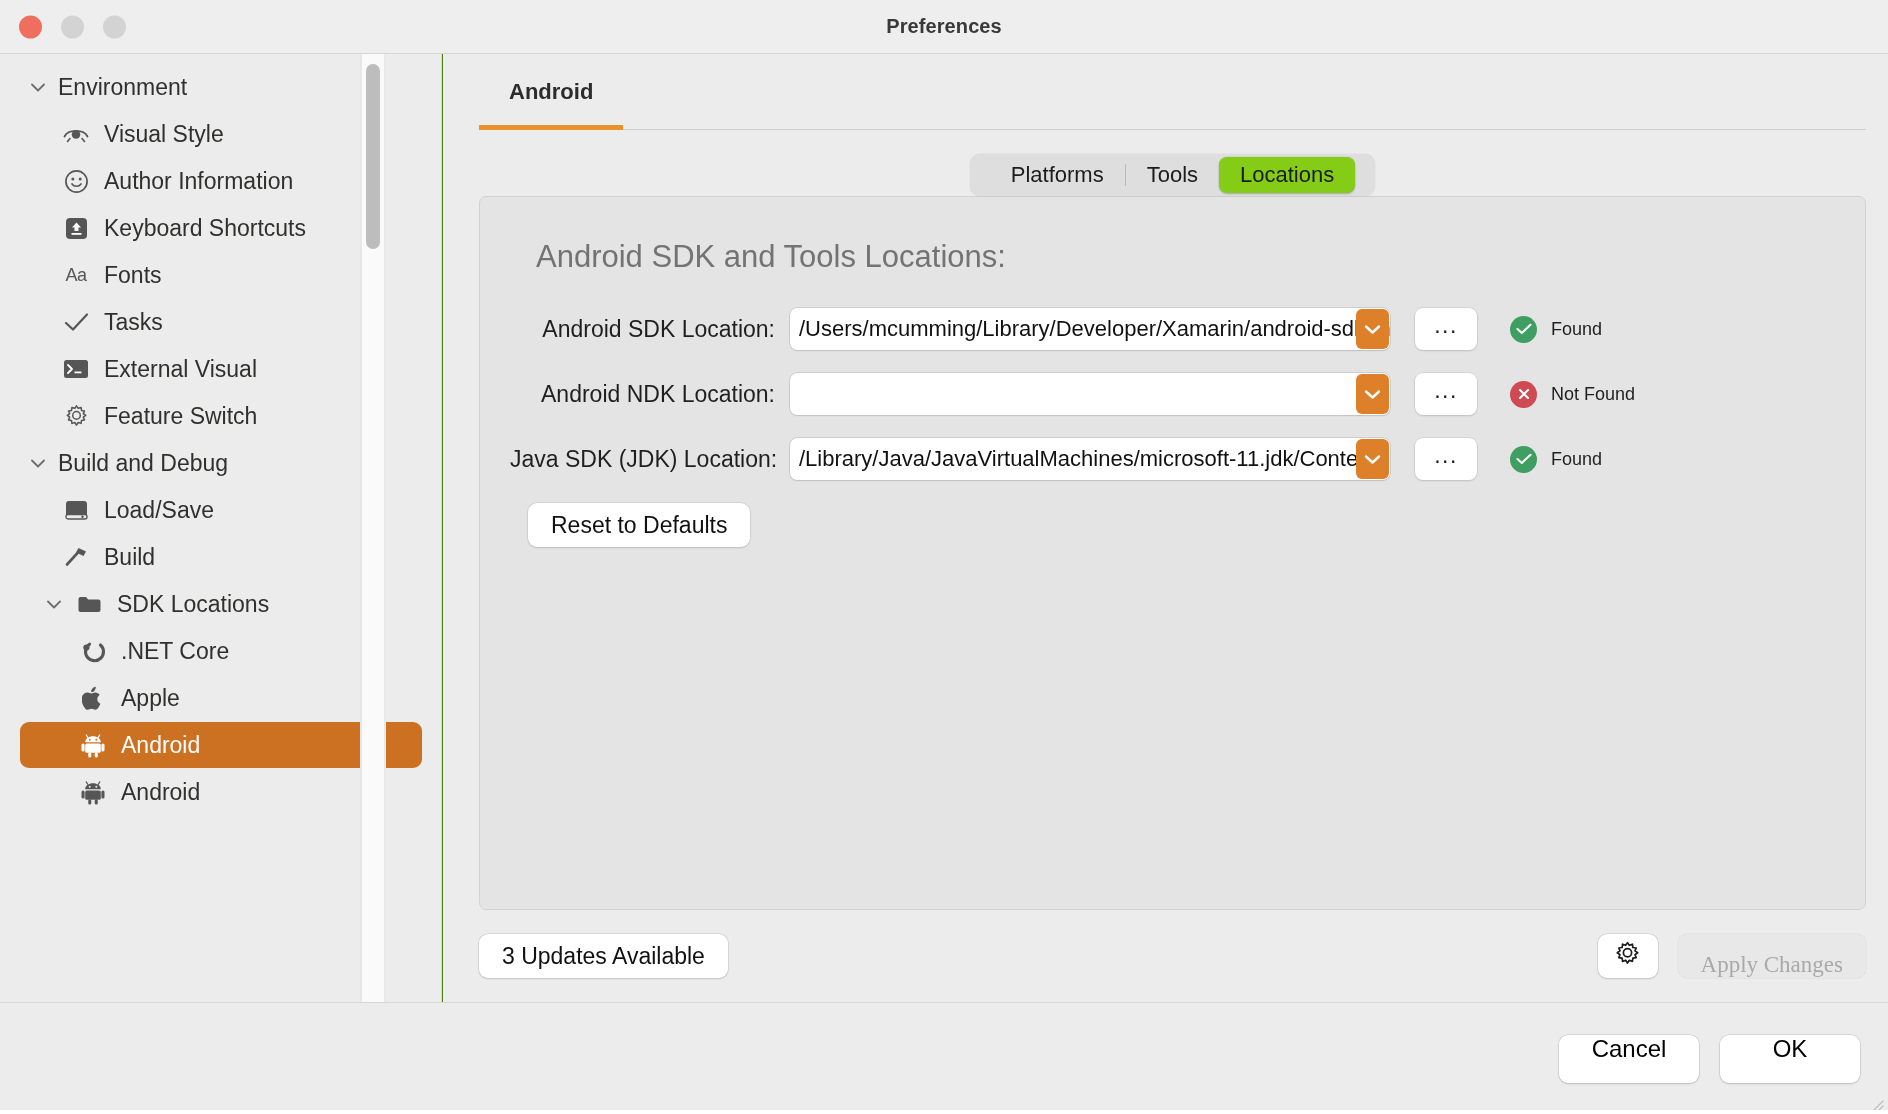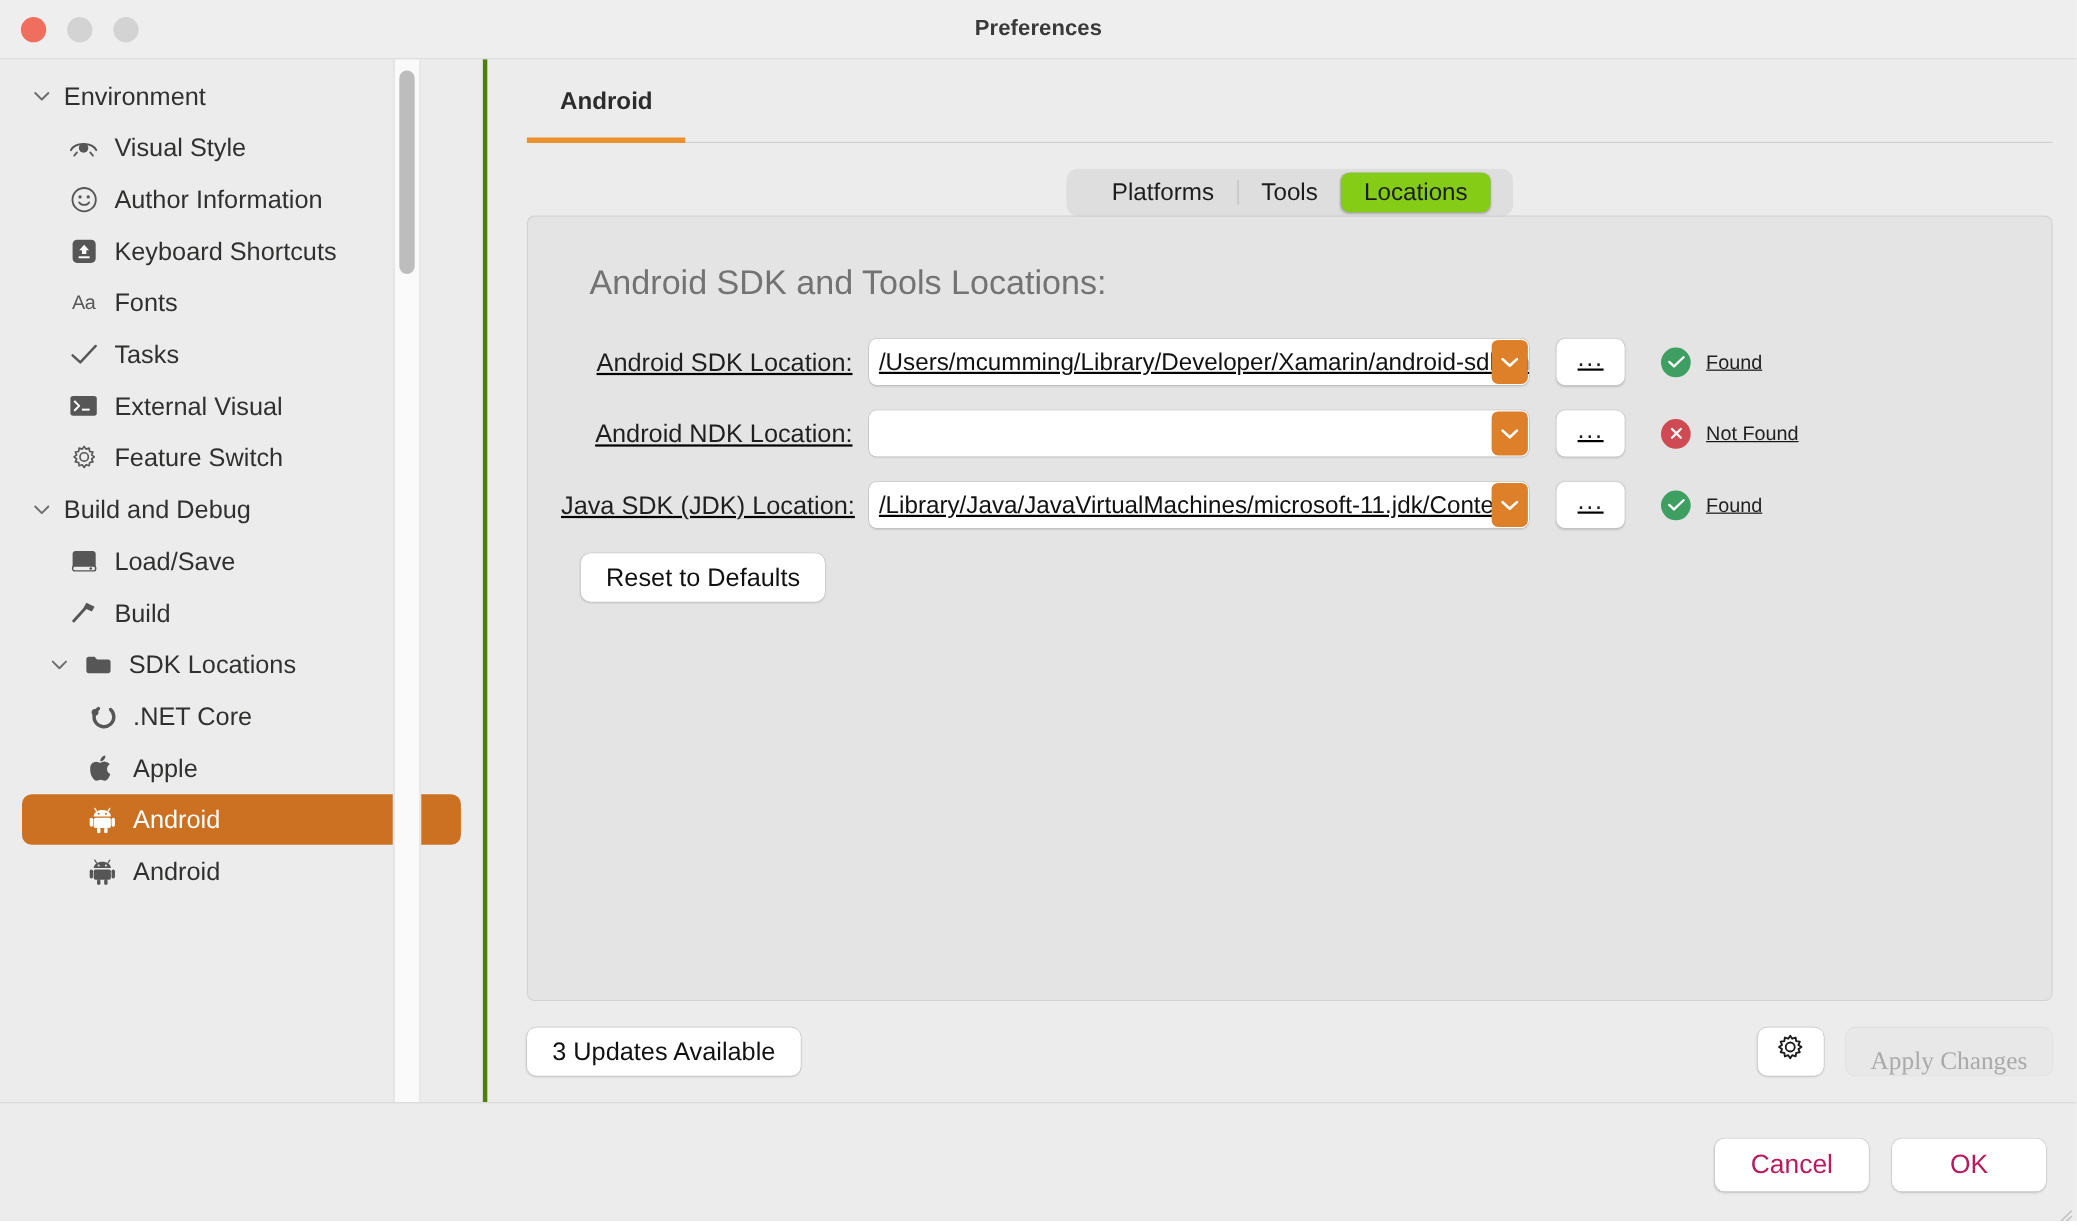--- a/index.html
+++ b/index.html
@@ -69,21 +69,21 @@
   }
 
   
   .sidebar {
     width: 443px;
     min-width: 443px;
     background: #ececec;
     position: relative;
     padding-top: 10px;
     overflow: hidden;
-    border-right: 4px solid #4d7c0f;
+    border-right: 1px solid #4d7c0f;
   }
 
   .nav-list { list-style: none; }
 
   .nav-group {
     display: flex;
     align-items: center;
     height: 46px;
     padding-left: 26px;
     font-size: 23px;
@@ -276,21 +276,20 @@
     font-size: 31px;
     color: #737373;
     margin-left: 26px;
     margin-bottom: 33px;
   }
 
   .field-row {
     display: flex;
     align-items: center;
     margin-bottom: 23px;
-    text-decoration: underline;
   }
   .field-label {
     font-size: 23px;
     color: #1f1f1f;
     text-align: right;
     width: 265px;
     min-width: 265px;
     margin-right: 15px;
     white-space: nowrap;
   }
@@ -449,24 +448,24 @@
     position: relative;
   }
   .btn-dialog {
     min-width: 140px;
     height: 48px;
     padding: 0 28px;
     background: #ffffff;
     border-radius: 9px;
     box-shadow: 0 0 0 0.5px #c4c4c4, 0 1px 2px rgba(0,0,0,0.18);
     display: inline-flex;
-    align-items: center;
+    align-items: flex-start;
     justify-content: center;
     font-size: 24px;
-    color: #be185d;
+    color: #000000;
     cursor: default;
   }
   .resize-grip {
     position: absolute;
     right: 4px;
     bottom: 2px;
     width: 16px;
     height: 16px;
     opacity: 0.45;
   }

